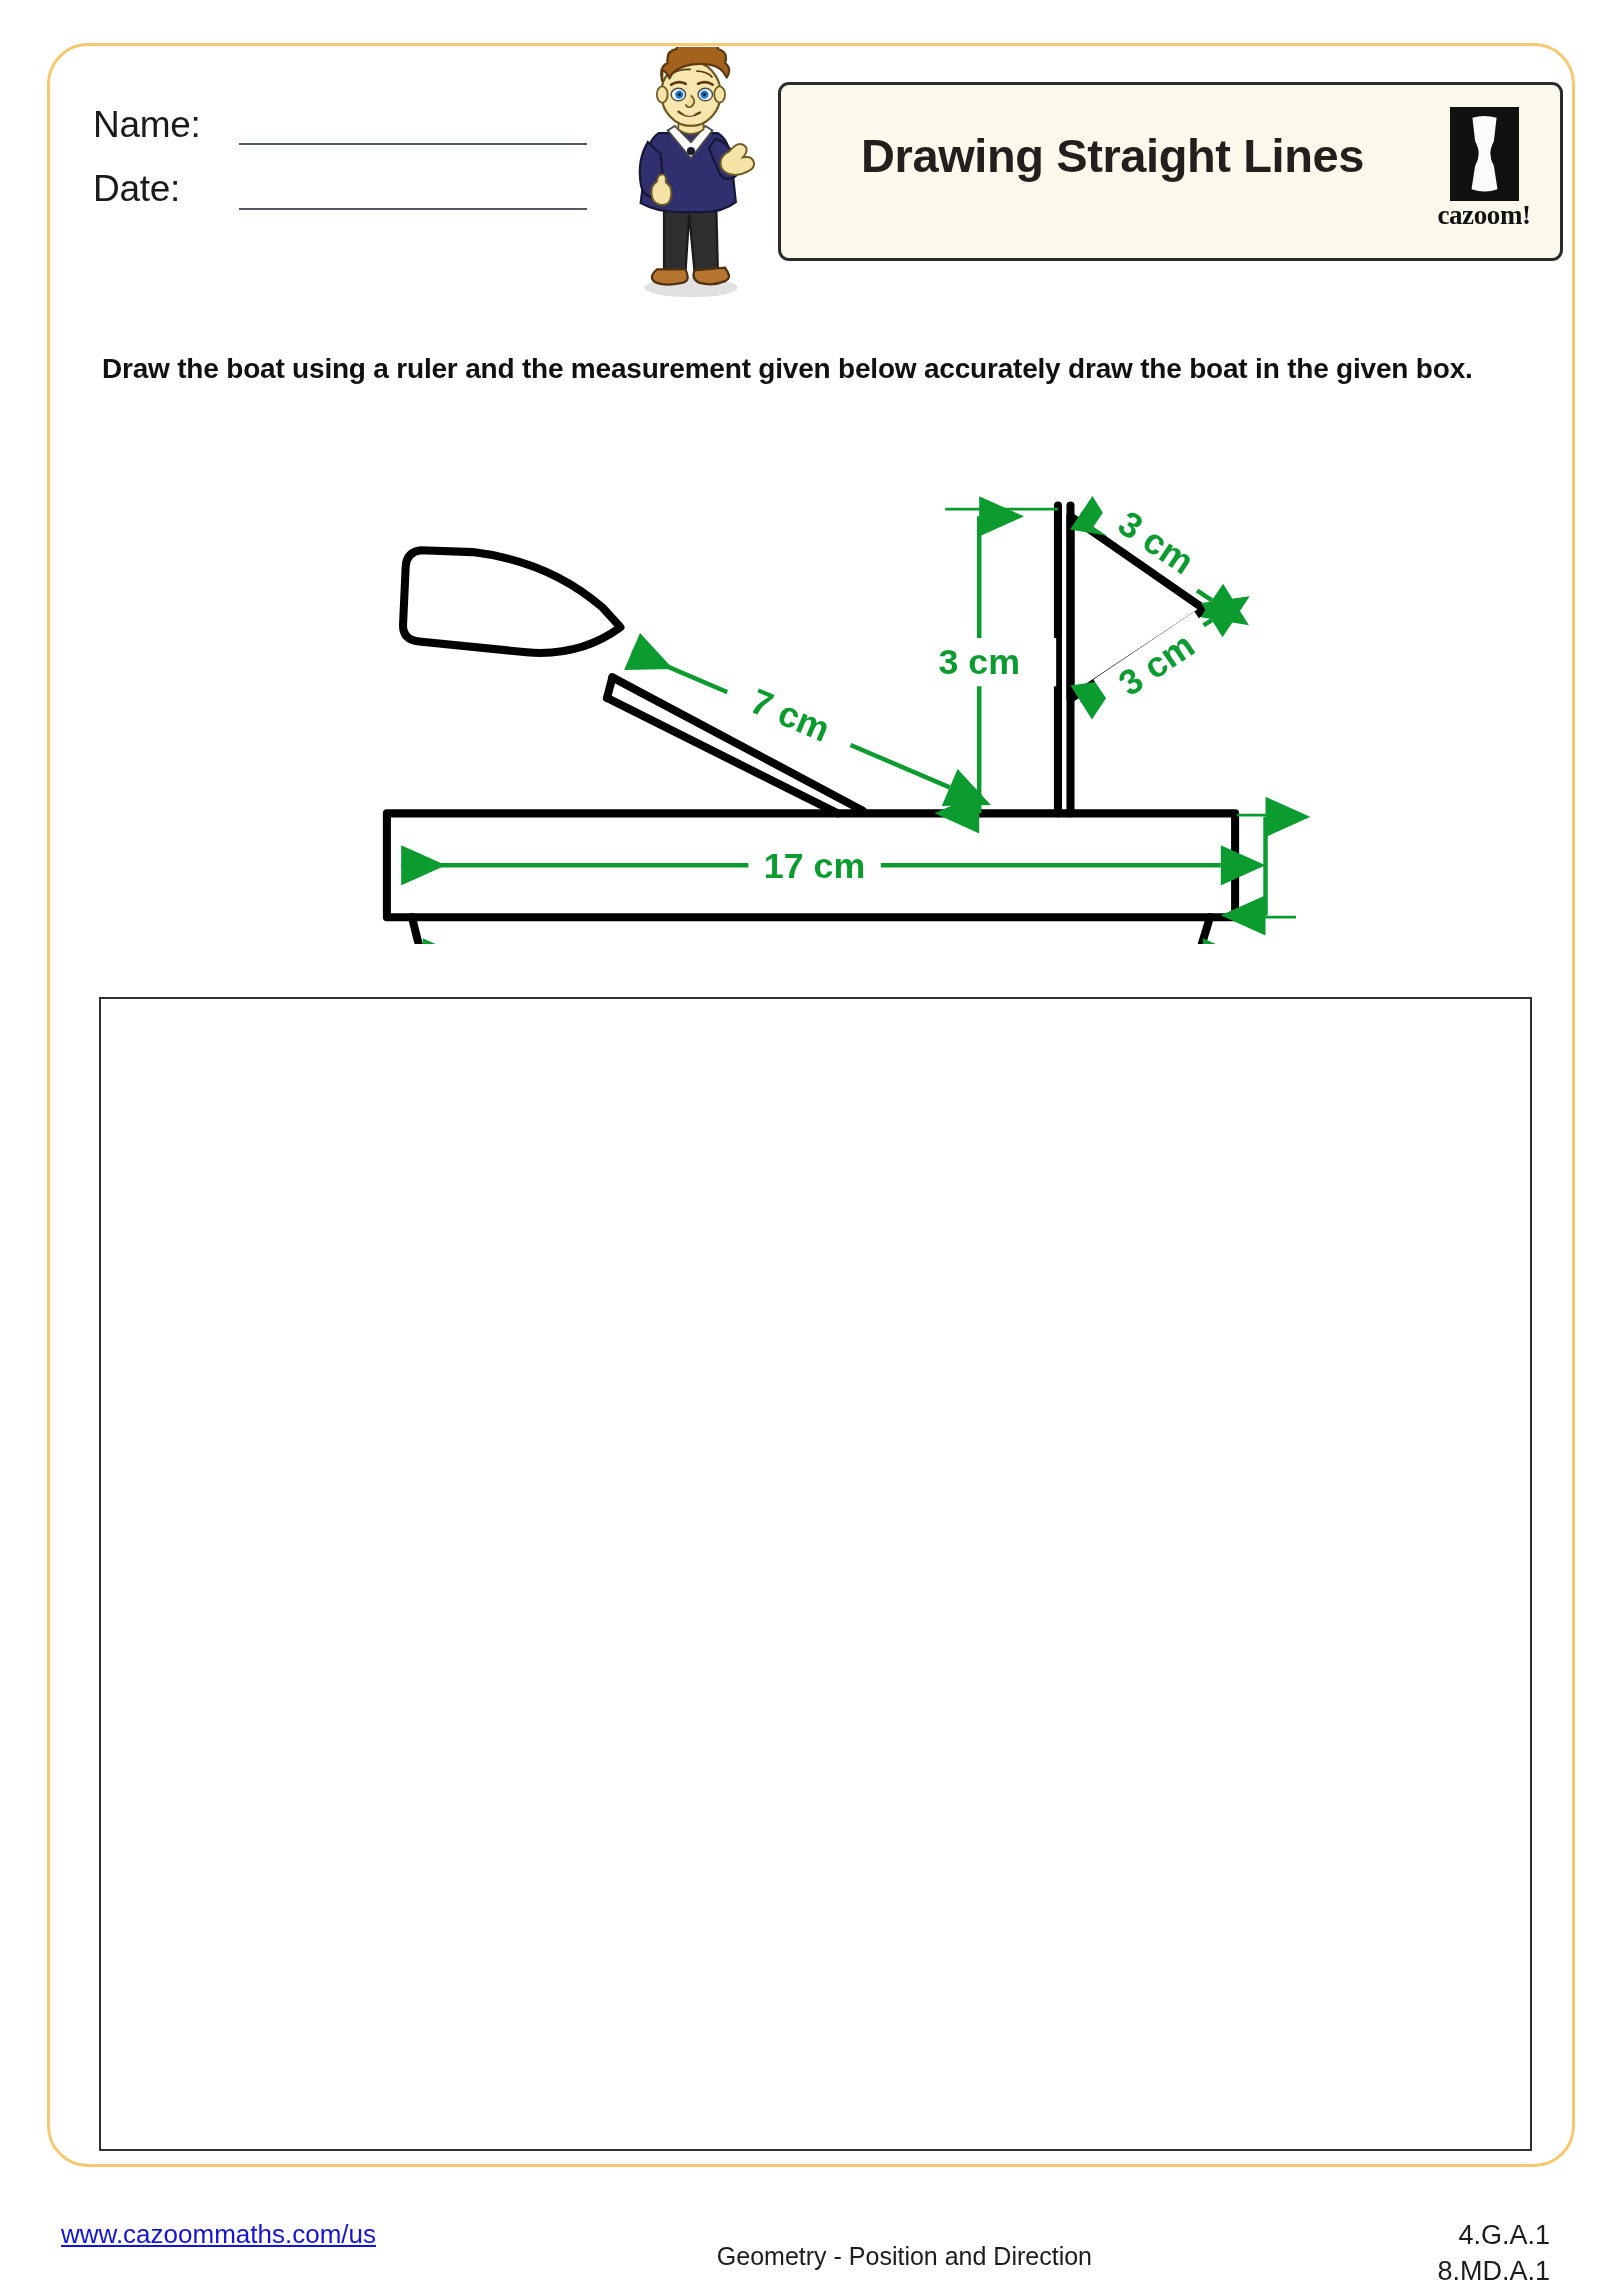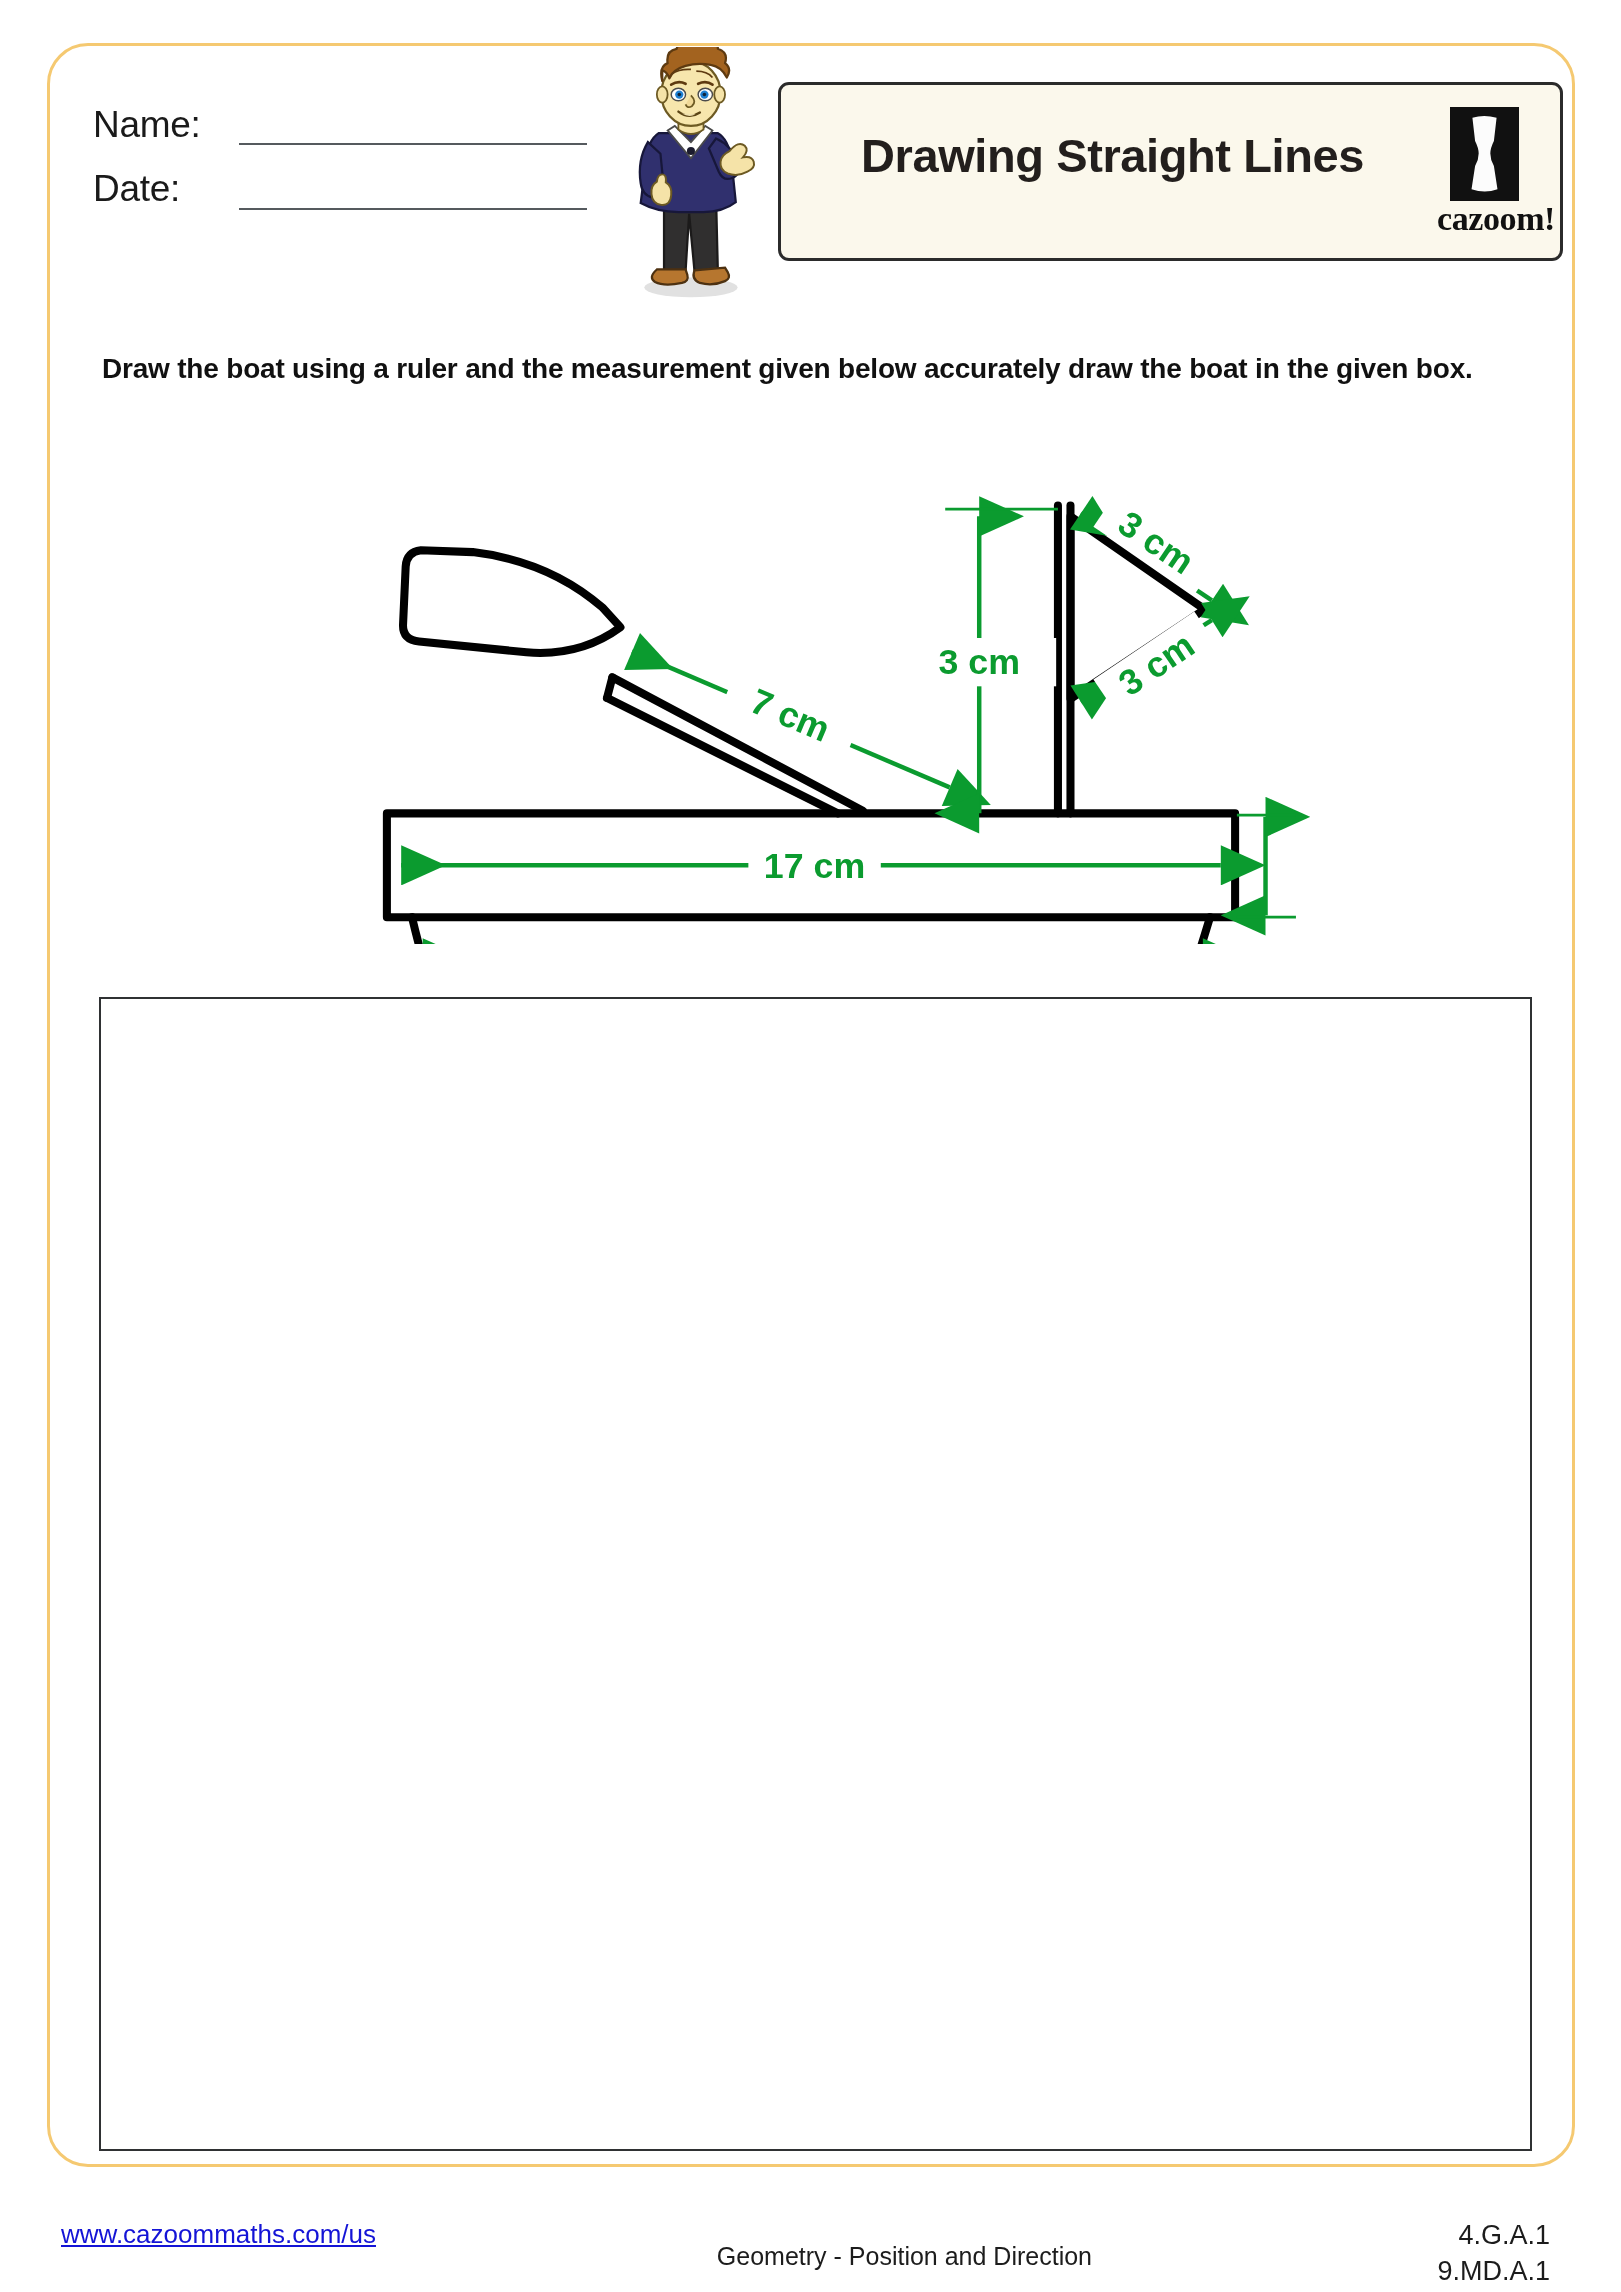--- a/index.html
+++ b/index.html
@@ -89,21 +89,21 @@
     width: 69px; height: 94px;
     background: #111111;
   }
   #cazoom-word {
     position: absolute;
     left: 0; top: 93px;
     width: 94px;
     text-align: center;
     font-family: "Liberation Serif", serif;
     font-weight: bold;
-    font-size: 34px;
+    font-size: 27px;
     color: #111111;
     letter-spacing: -0.4px;
   }
 
   
   #instruction {
     position: absolute;
     left: 102px;
     top: 349px;
     width: 1415px;
@@ -348,16 +348,16 @@
 
 <div id="answer-box"></div>
 
 <div id="footer">
   <div id="footer-left">
     <a id="site-link" href="#">www.cazoommaths.com/us</a>
   </div>
   <div id="footer-center">Geometry - Position and Direction</div>
   <div id="footer-right">
     <span class="code-line">4.G.A.1</span>
-    <span class="code-line">9.MD.A.1</span>
+    <span class="code-line">8.MD.A.1</span>
   </div>
 </div>
 
 
 </body></html>

